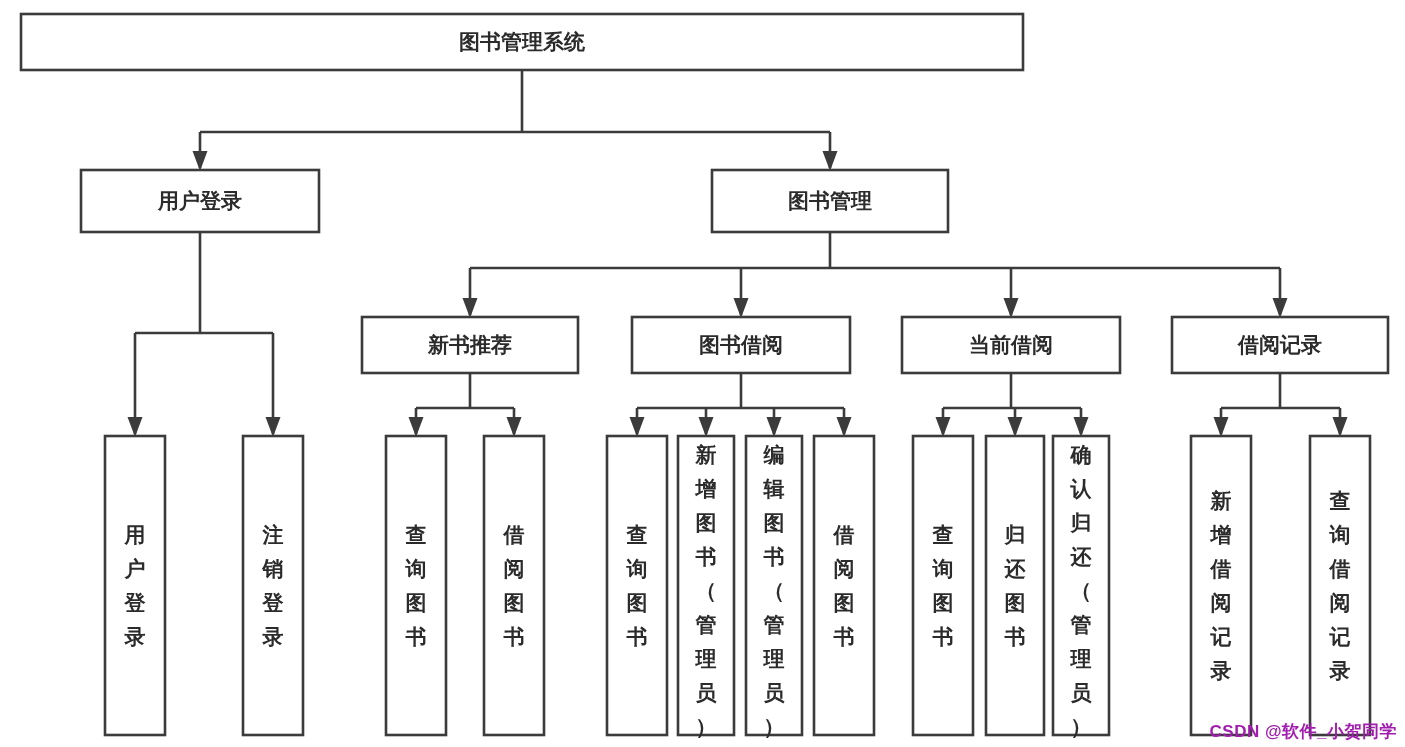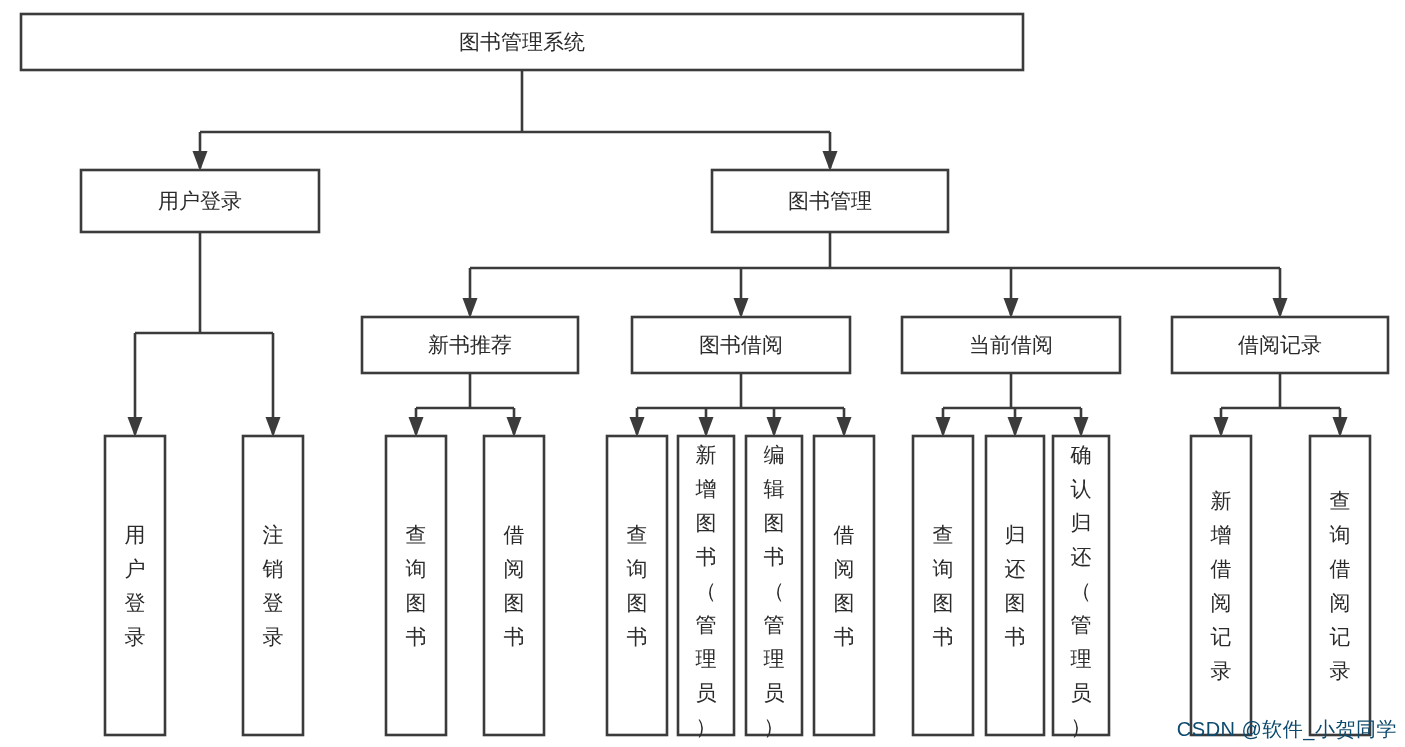--- a/index.html
+++ b/index.html
@@ -12,20 +12,21 @@
     width: 1405px;
     height: 747px;
     font-family: "Liberation Sans", "DejaVu Sans", sans-serif;
     overflow: hidden;
     position: relative;
   }
   #diagram-root {
     position: relative;
     width: 1405px;
     height: 747px;
+    font-weight: bold;
   }
   svg#tree-svg {
     position: absolute;
     left: 0;
     top: 0;
     width: 1405px;
     height: 747px;
     display: block;
   }
   .node-box {
@@ -54,22 +55,22 @@
     font-family: "Liberation Sans", "DejaVu Sans", sans-serif;
     font-size: 21px;
     fill: #2b2b2b;
     text-anchor: middle;
   }
   .watermark {
     position: absolute;
     right: 8px;
     bottom: 4px;
     font-family: "Liberation Sans", "DejaVu Sans", sans-serif;
-    font-size: 20px;
-    color: #0c4a6e;
+    font-size: 17px;
+    color: #a21caf;
     white-space: nowrap;
     letter-spacing: 0.5px;
     pointer-events: none;
   }
 </style>
 </head>
 <body>
 
 <div id="diagram-root">
   <svg id="tree-svg" viewBox="0 0 1405 747" xmlns="http://www.w3.org/2000/svg">

